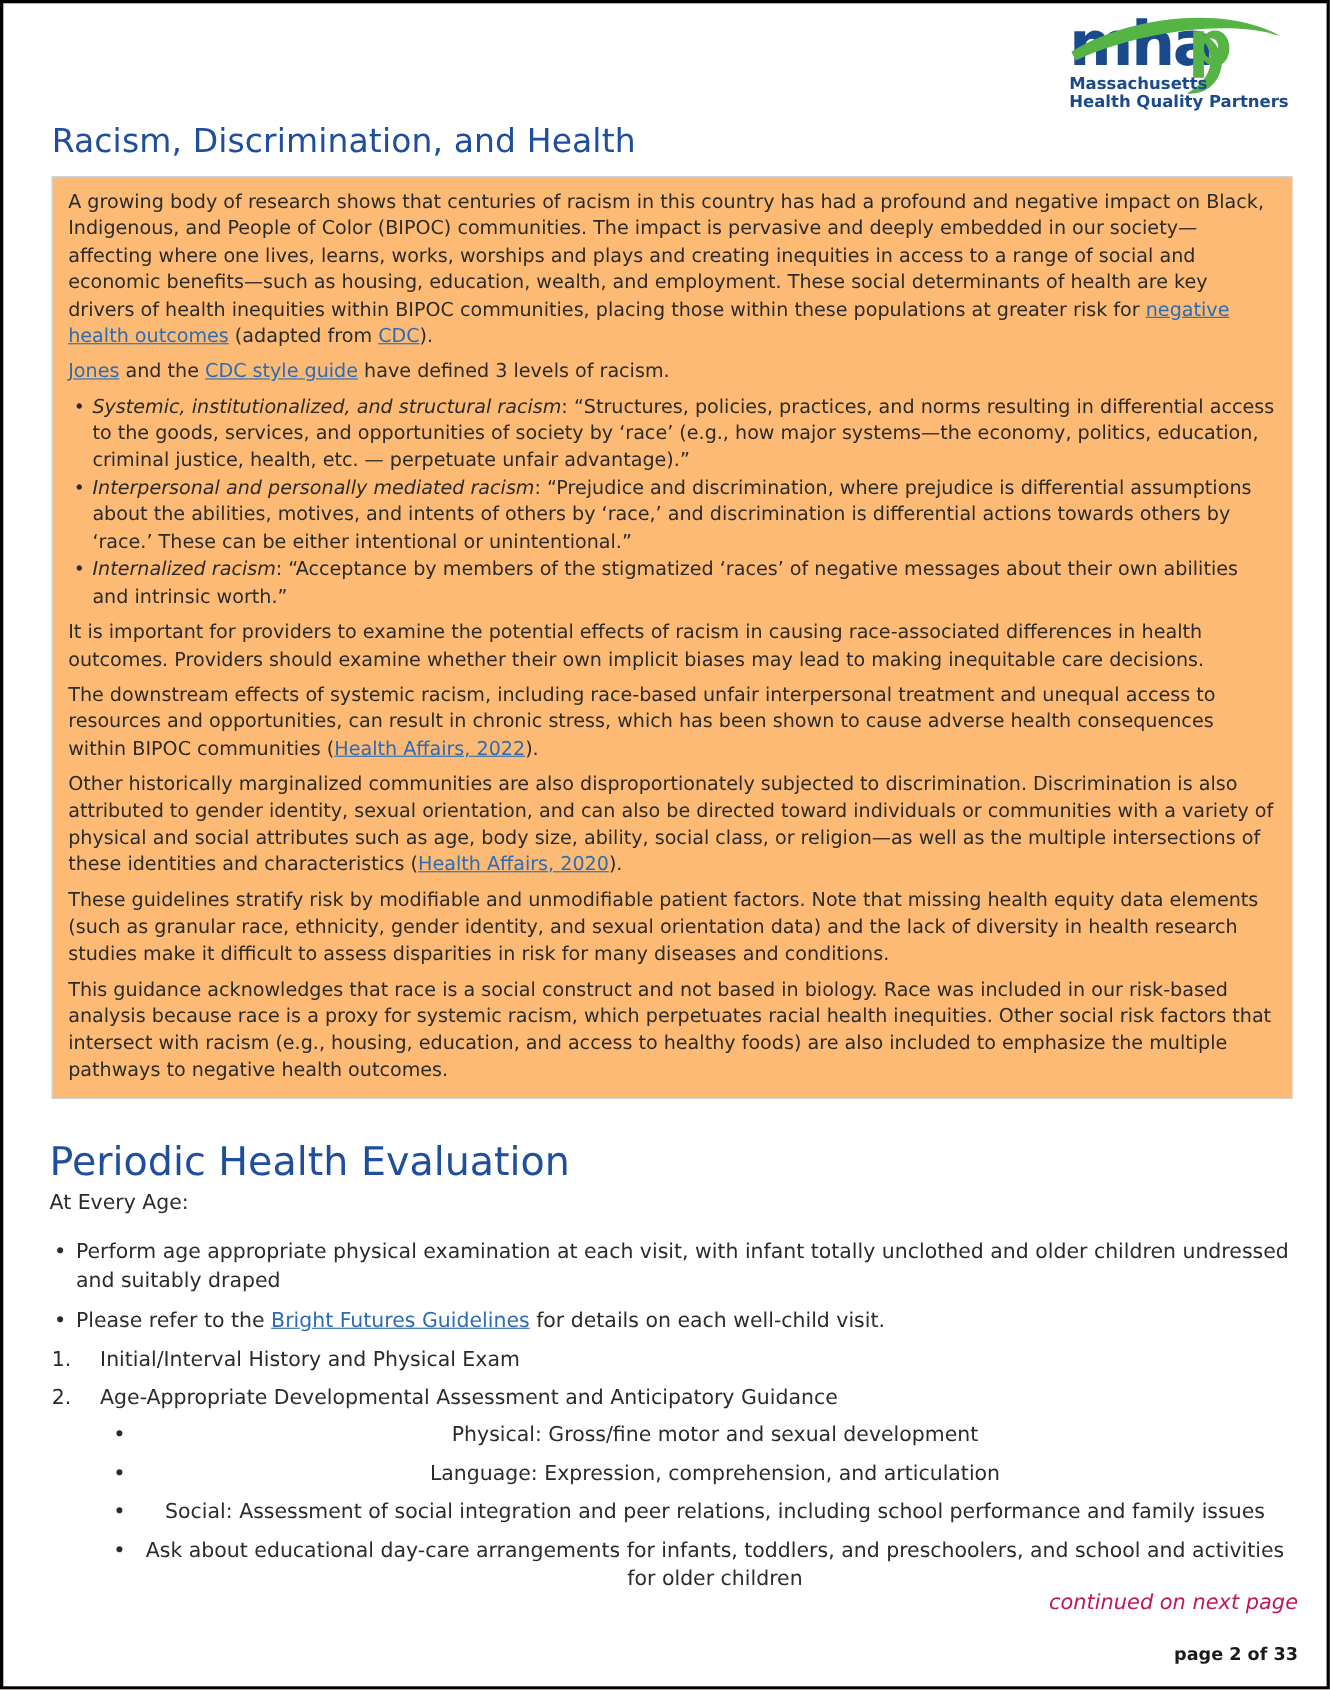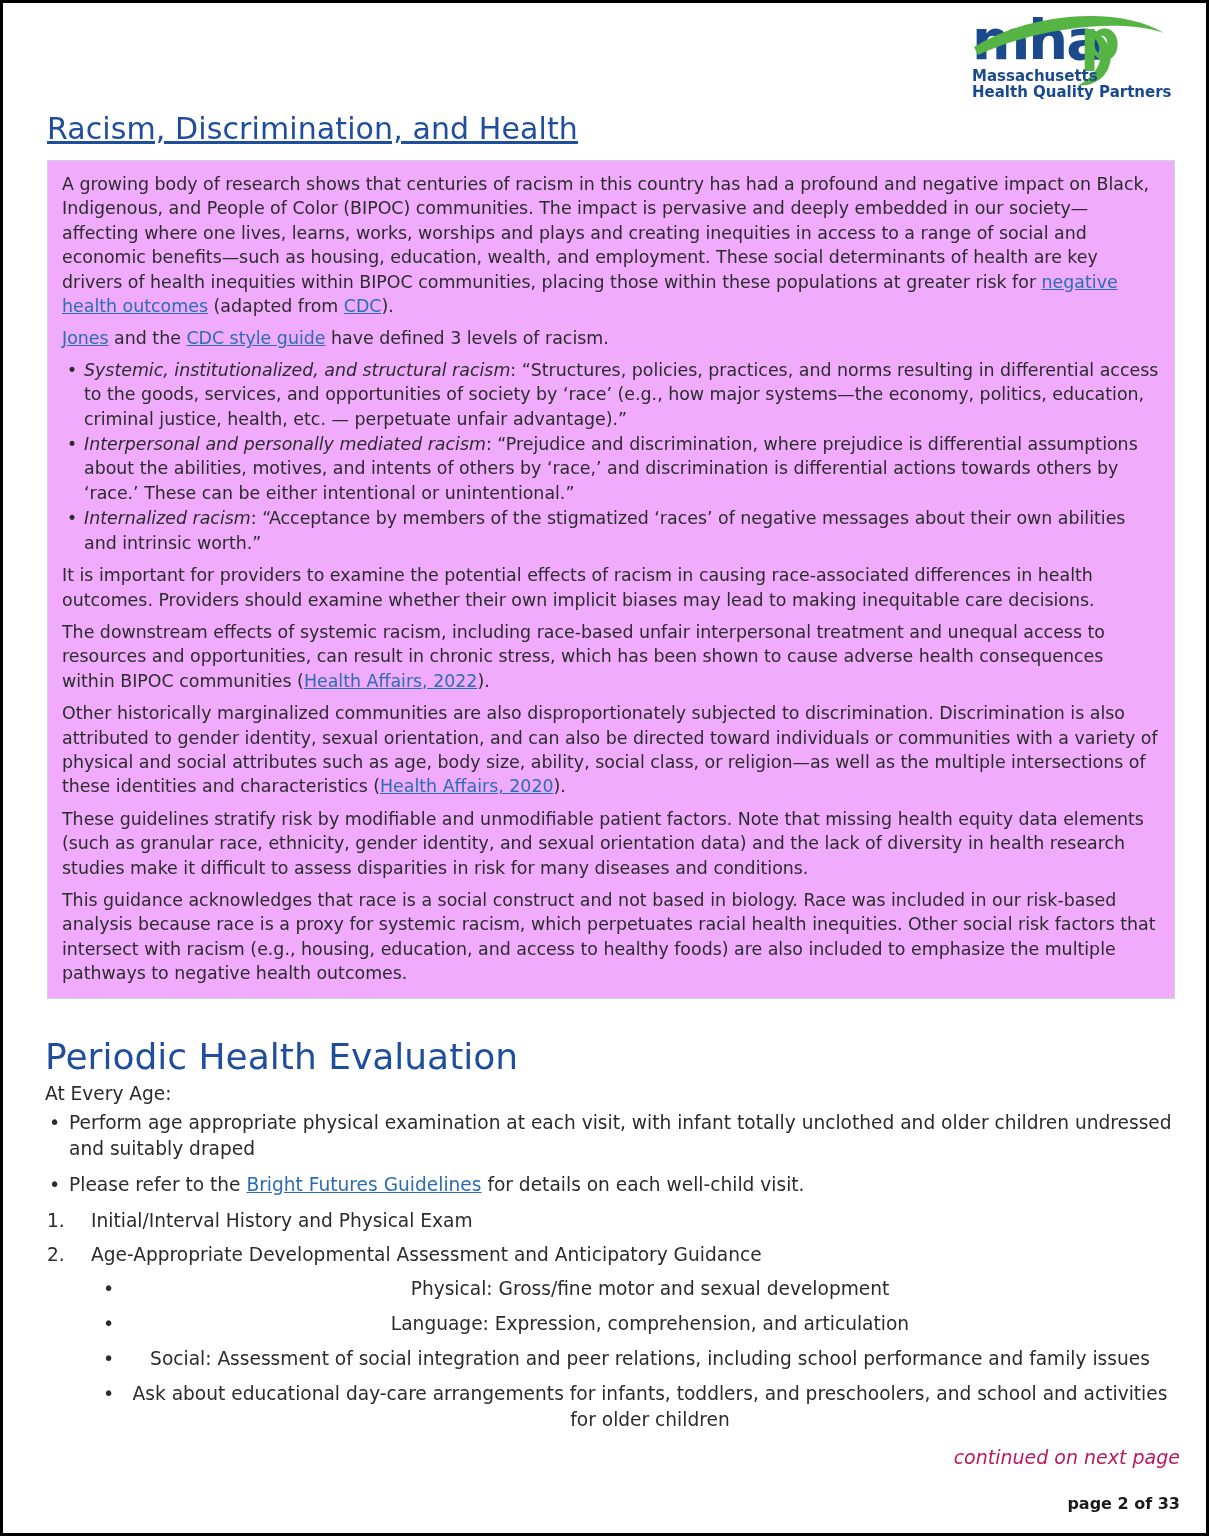--- a/index.html
+++ b/index.html
@@ -40,40 +40,39 @@
   
   h1.section-title {
     position: absolute;
     left: 44px;
     top: 108px;
     margin: 0;
     font-size: 30px;
     font-weight: normal;
     color: #1f4e9c;
     letter-spacing: 0.1px;
-    text-decoration: underline;
   }
   h2.section-title-2 {
     position: absolute;
     left: 42px;
     top: 1033px;
     margin: 0;
     font-size: 36px;
     font-weight: normal;
     color: #1f4e9c;
   }
 
   
   .callout {
     position: absolute;
     left: 44px;
     top: 157px;
     width: 1128px;
     box-sizing: border-box;
-    background: #f0abfc;
+    background: #fdba74;
     border: 1px solid #c9d4dc;
     padding: 11px 14px 12px 14px;
     z-index: 3;
   }
   .callout p,
   .callout li {
     margin: 0;
     font-size: 17.4px;
     line-height: 24.4px;
     color: #2b2b2b;
@@ -130,21 +129,21 @@
   
   .lower {
     position: absolute;
     left: 42px;
     top: 1078px;
     width: 1132px;
     font-size: 18.6px;
     line-height: 25px;
     color: #2b2b2b;
   }
-  .lower .intro { margin: 0 0 4px 0; }
+  .lower .intro { margin: 0 0 20px 0; }
 
   .lower ul.top-bullets {
     margin: 0;
     padding: 0;
     list-style: none;
   }
   .lower ul.top-bullets li {
     position: relative;
     padding-left: 24px;
     margin-bottom: 10px;

